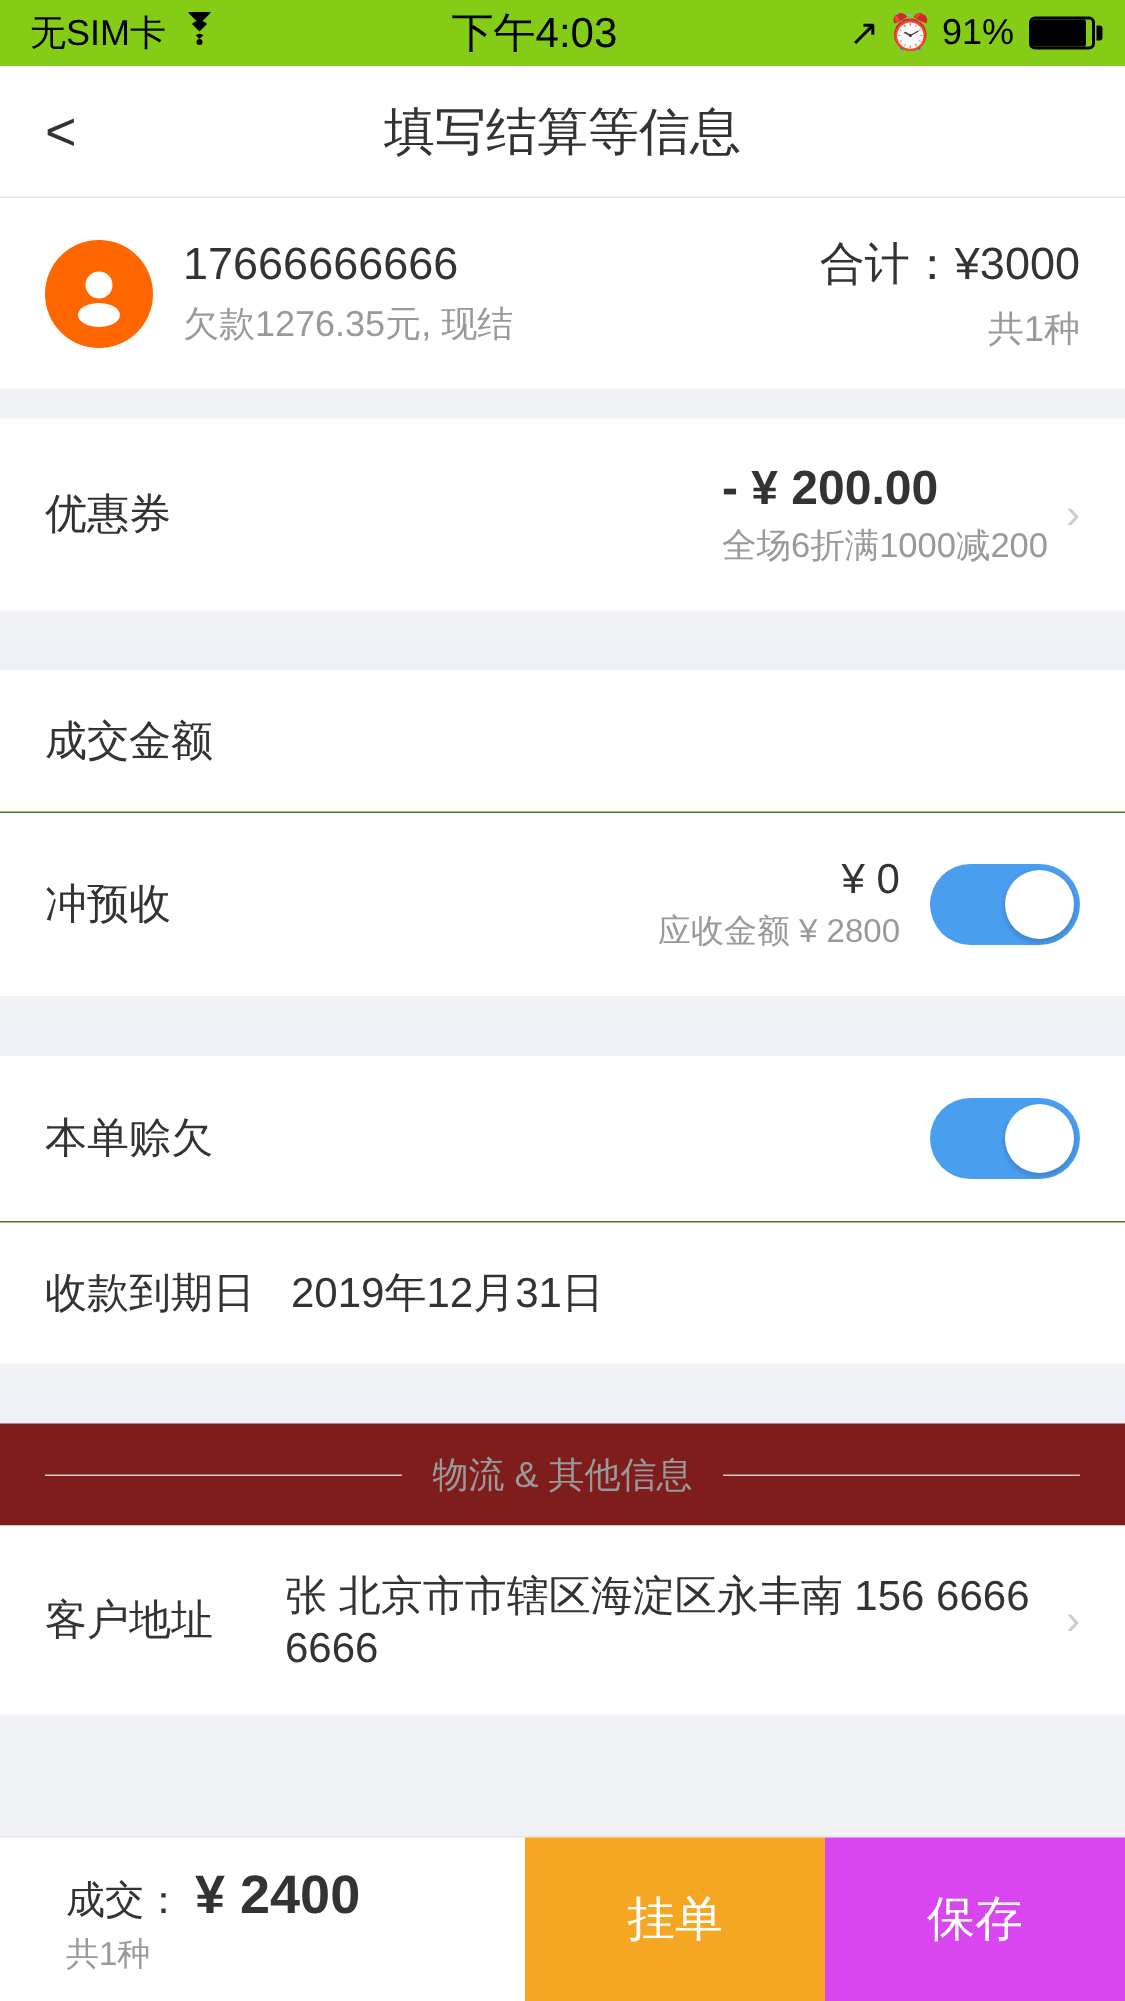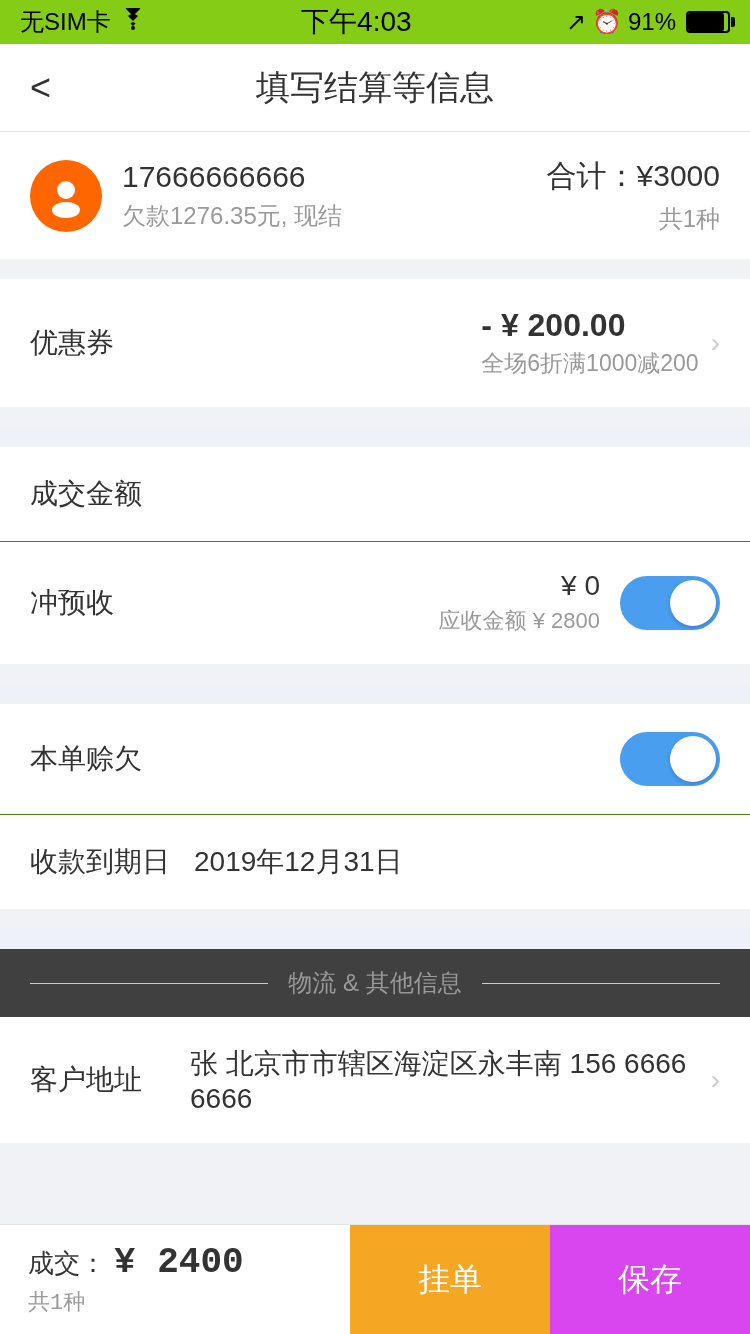--- a/index.html
+++ b/index.html
@@ -174,21 +174,21 @@
     .date-label { font-size: 28px; color: #333; }
 
     
     .divider-section {
       background: #eef1f7;
       height: 20px;
     }
 
     
     .logistics-header {
-      background: #404040;
+      background: #7f1d1d;
       display: flex;
       align-items: center;
       justify-content: center;
       padding: 18px 30px;
     }
     .logistics-line {
       flex: 1;
       height: 1px;
       background: #ccc;
     }
@@ -225,22 +225,21 @@
       left: 0;
       width: 750px;
       height: 110px;
       background: #fff;
       display: flex;
       align-items: center;
       border-top: 1px solid #e5e5e5;
     }
     .footer-summary {
       flex: 1;
-      padding: 0 28px;
-      font-family: Liberation Mono, monospace;
+      padding: 0 44px;
     }
     .footer-deal { font-size: 26px; color: #333; }
     .footer-amount { font-size: 36px; font-weight: 600; color: #333; }
     .footer-count { font-size: 22px; color: #999; margin-top: 4px; }
     .footer-btn {
       height: 110px;
       width: 200px;
       display: flex;
       align-items: center;
       justify-content: center;

